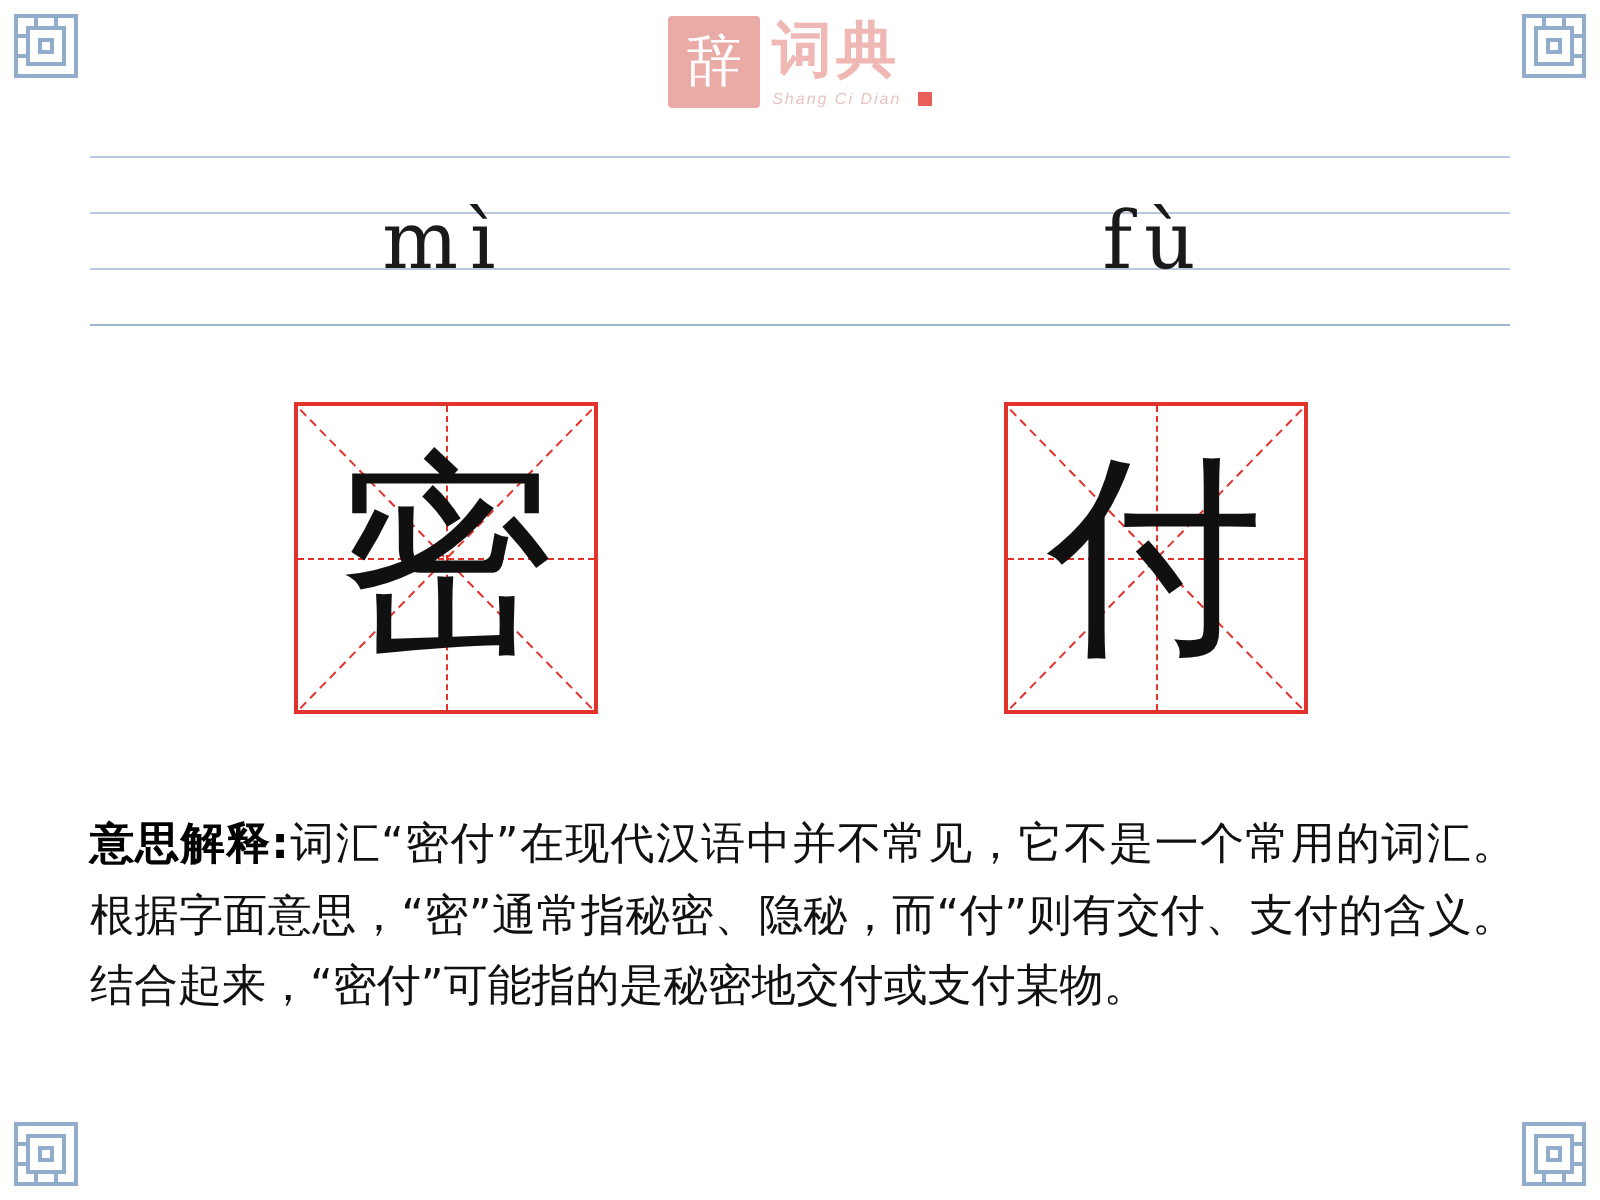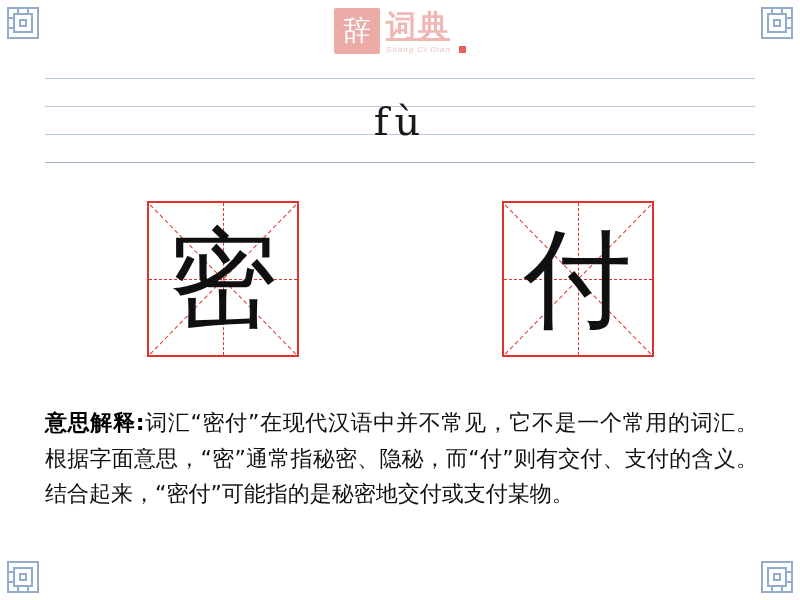--- a/index.html
+++ b/index.html
@@ -65,21 +65,20 @@
     align-items: flex-start;
     padding-top: 2px;
   }
   .logo-cn {
     font-family: "DejaVu Sans", sans-serif;
     font-size: 30px;
     line-height: 32px;
     color: #f0b8b4;
     letter-spacing: 2px;
     font-weight: bold;
-    text-decoration: underline;
   }
   .logo-en {
     font-family: "Liberation Sans", sans-serif;
     font-size: 8px;
     color: #e9c2bf;
     letter-spacing: 1px;
     margin-top: 3px;
     font-style: italic;
   }
   .logo-mark {
@@ -264,20 +263,23 @@
   </div>
 
   <div class="staff">
     <div class="line l1"></div>
     <div class="line l2"></div>
     <div class="line l3"></div>
     <div class="line l4"></div>
   </div>
   <div class="pinyin-row">
     <div class="pinyin-cell">
+      <span class="pinyin">mì</span>
+    </div>
+    <div class="pinyin-cell">
       <span class="pinyin">fù</span>
     </div>
   </div>
 
   <div class="chars-row">
     <div class="char-cell">
       <div class="tianzige">
         <div class="diag d1"></div>
         <div class="diag d2"></div>
         <div class="h-mid"></div>

